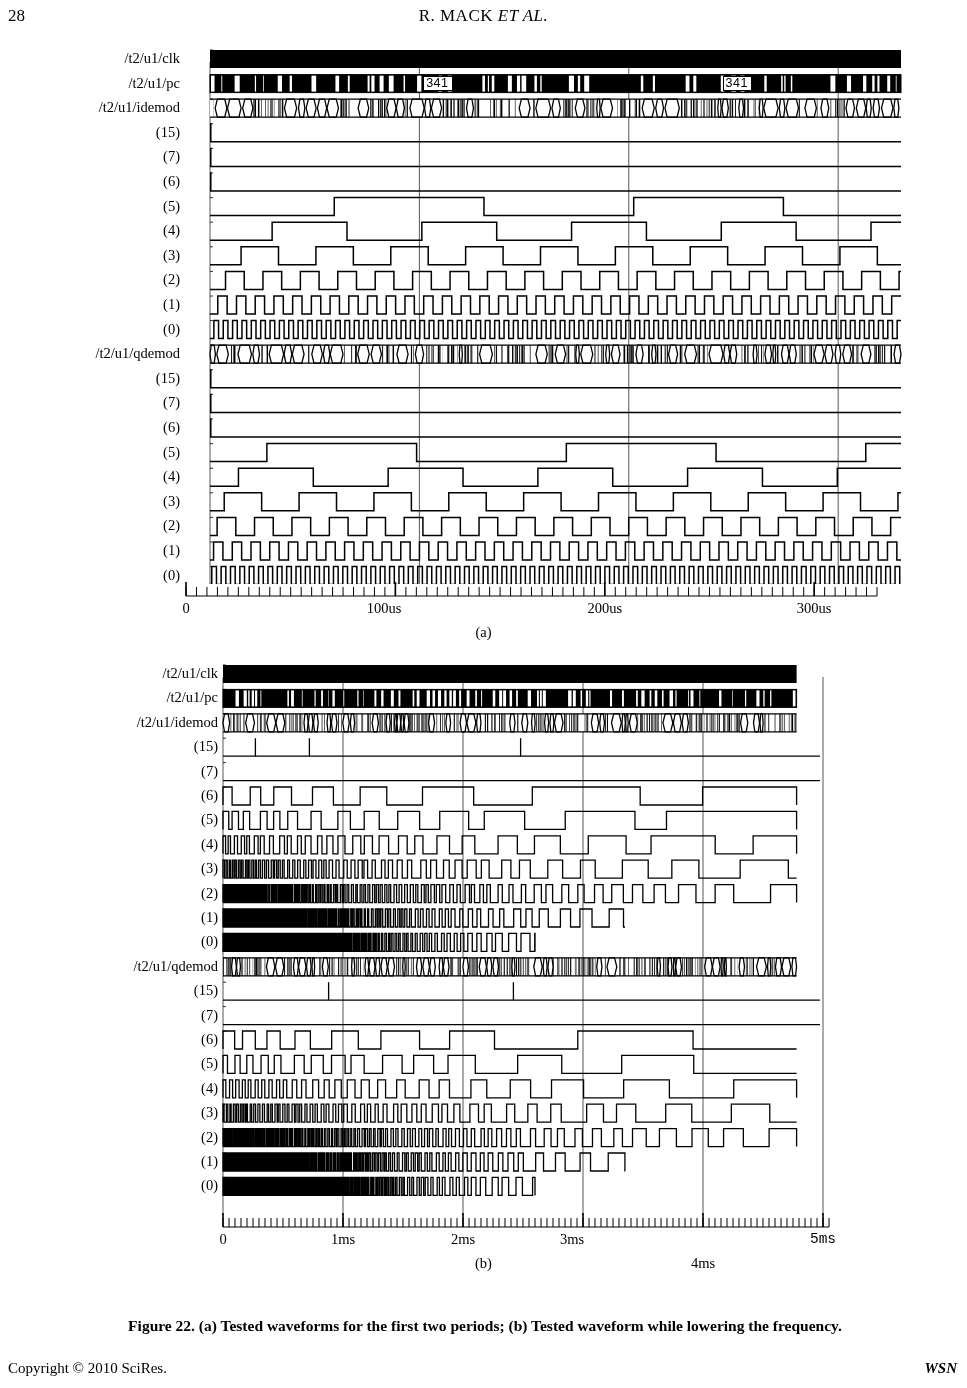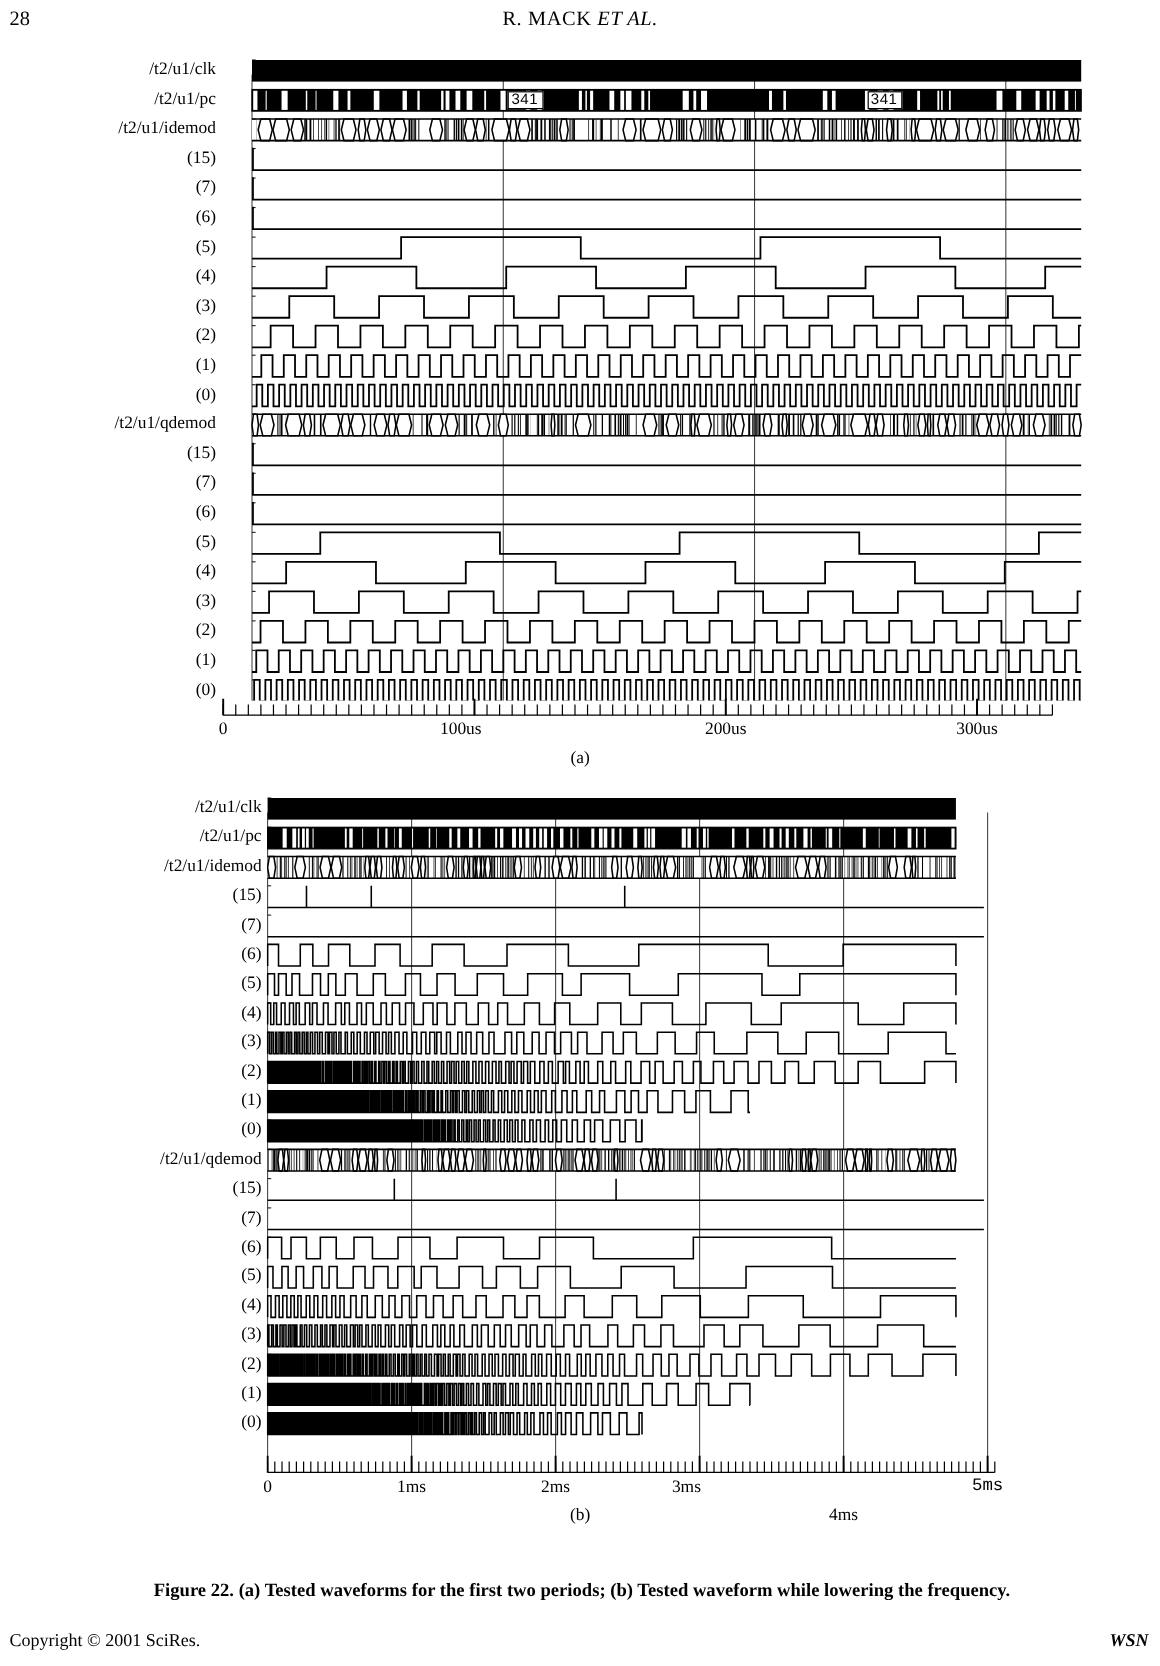--- a/index.html
+++ b/index.html
@@ -1353,14 +1353,14 @@
       <div class="axis-tick-label" style="left: 121px; top: 18px;">1ms</div>
       <div class="axis-tick-label" style="left: 241px; top: 18px;">2ms</div>
       <div class="axis-tick-label" style="left: 350px; top: 18px;">3ms</div>
       <div class="axis-tick-label" style="left: 481px; top: 18px; margin-top: 24px;">4ms</div>
       <div class="axis-tick-label" style="left: 601px; top: 18px; font-family: Liberation Mono, monospace;">5ms</div>
     </div>
   <div class="sub-caption" id="subcap-b" style="left:0px; top:600px;">(b)</div>
 </div>
 
 <div id="figure-caption">Figure 22. (a) Tested waveforms for the first two periods; (b) Tested waveform while lowering the frequency.</div>
-<div id="footer-left">Copyright © 2001 SciRes.</div>
+<div id="footer-left">Copyright © 2010 SciRes.</div>
 <div id="footer-right">WSN</div>
 
 </body></html>

